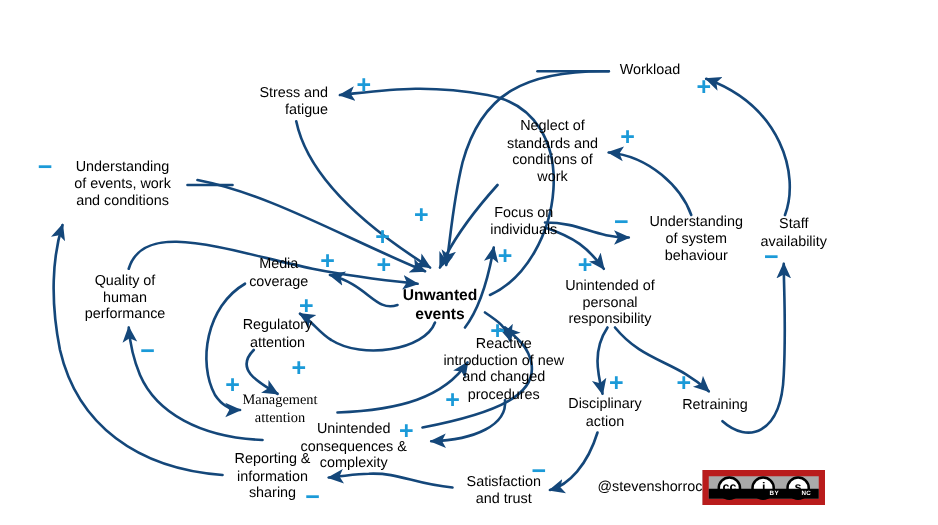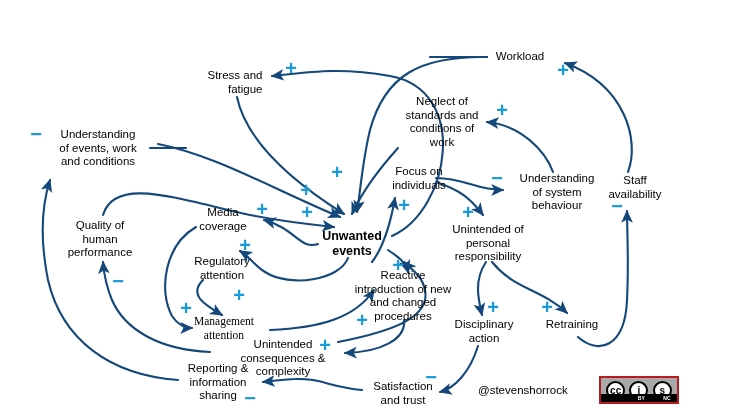--- a/index.html
+++ b/index.html
@@ -47,26 +47,25 @@
     font-family: "Liberation Sans", sans-serif;
     line-height: 1;
   }
   .sign.plus { font-size: 20px; }
   .sign.minus { font-size: 20px; }
   
   #cc-badge {
     position: absolute;
     left: 562px;
     top: 376px;
-    width: 80px;
+    width: 98px;
     height: 28px;
     background: #a9a9a9;
-    border: 2px solid #b91c1c;
+    border: 5px solid #b91c1c;
     box-sizing: border-box;
-    margin-left: 37px;
   }
   #cc-badge .cc-row {
     position: absolute;
     left: 0; top: 0;
     width: 100%; height: 100%;
     display: flex;
     align-items: center;
     justify-content: space-around;
     padding: 0 3px;
     box-sizing: border-box;

